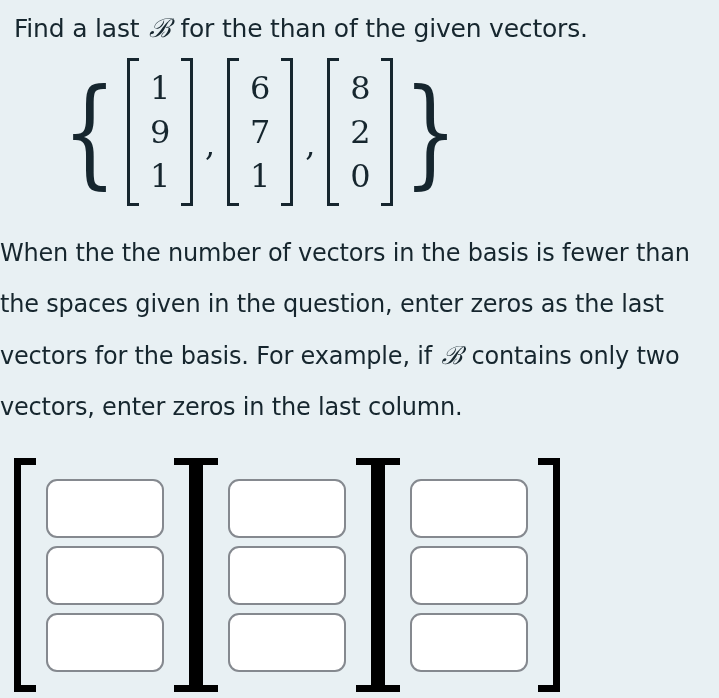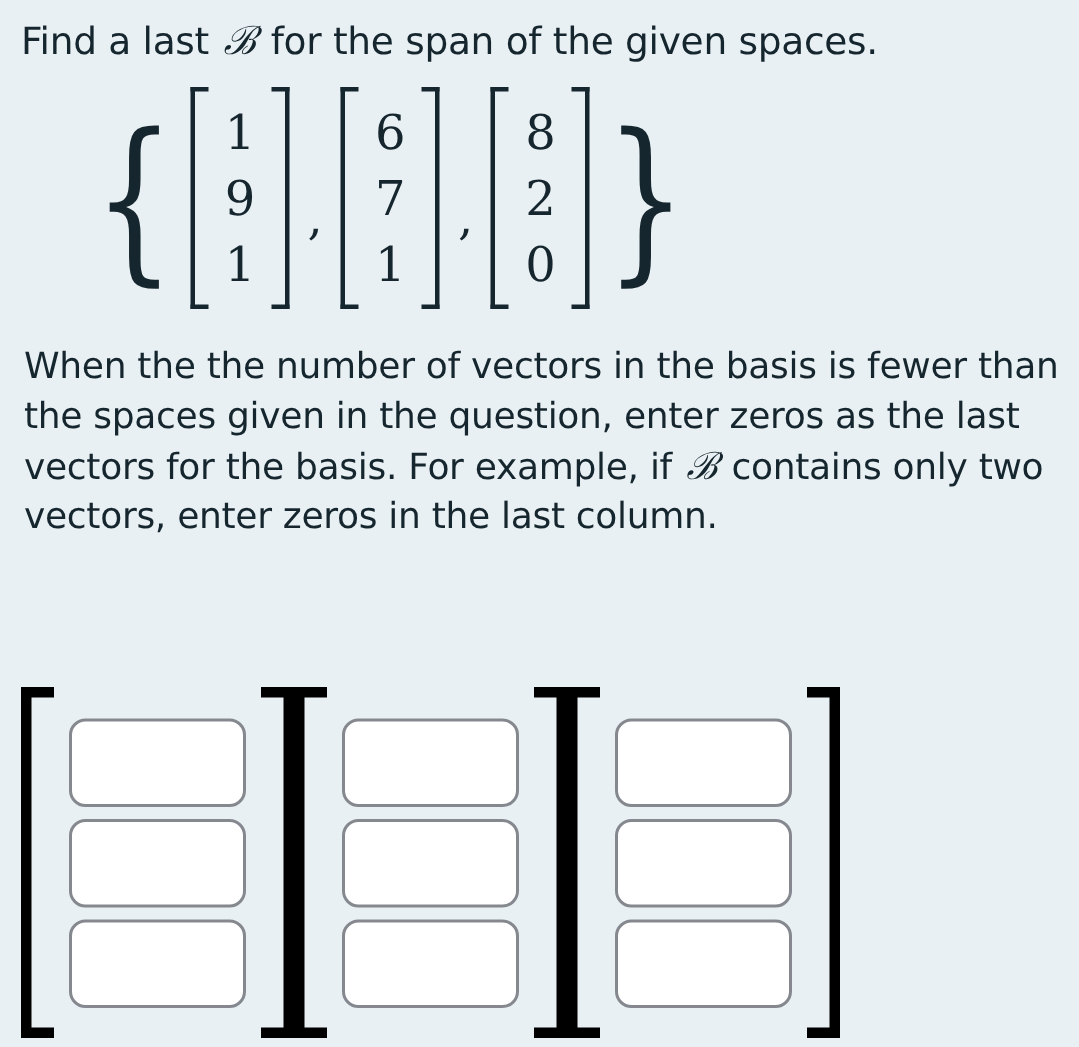--- a/index.html
+++ b/index.html
@@ -82,25 +82,25 @@
   .comma {
     font-size: 32px;
     font-family: "DejaVu Serif", serif;
     align-self: flex-end;
     padding: 0 8px 42px 8px;
   }
 
   
   .instructions {
     position: absolute;
-    left: 16px;
+    left: 0;
     top: 228px;
     width: 695px;
     font-size: 24px;
-    line-height: 33px;
+    line-height: 51px;
     letter-spacing: -0.2px;
   }
   .instructions .script-b { font-size: 25px; }
 
   
   .answer-area {
     position: absolute;
     left: 14px;
     top: 458px;
     display: flex;
@@ -139,21 +139,21 @@
     font-family: "DejaVu Serif", serif;
     font-size: 26px;
     color: #16262e;
     outline: none;
   }
 </style>
 </head>
 <body>
 
 <div class="prompt-line">
-  <span>Find a last </span><span class="script-b">ℬ</span><span> for the span of the given spaces.</span>
+  <span>Find a last </span><span class="script-b">ℬ</span><span> for the than of the given vectors.</span>
 </div>
 
 <div class="vector-set">
   <span class="brace brace-left">{</span>
 
   <div class="matrix">
     <div class="mbracket mbracket-l"></div>
     <div class="mcol">
       <div class="mcell">1</div>
       <div class="mcell">9</div>

